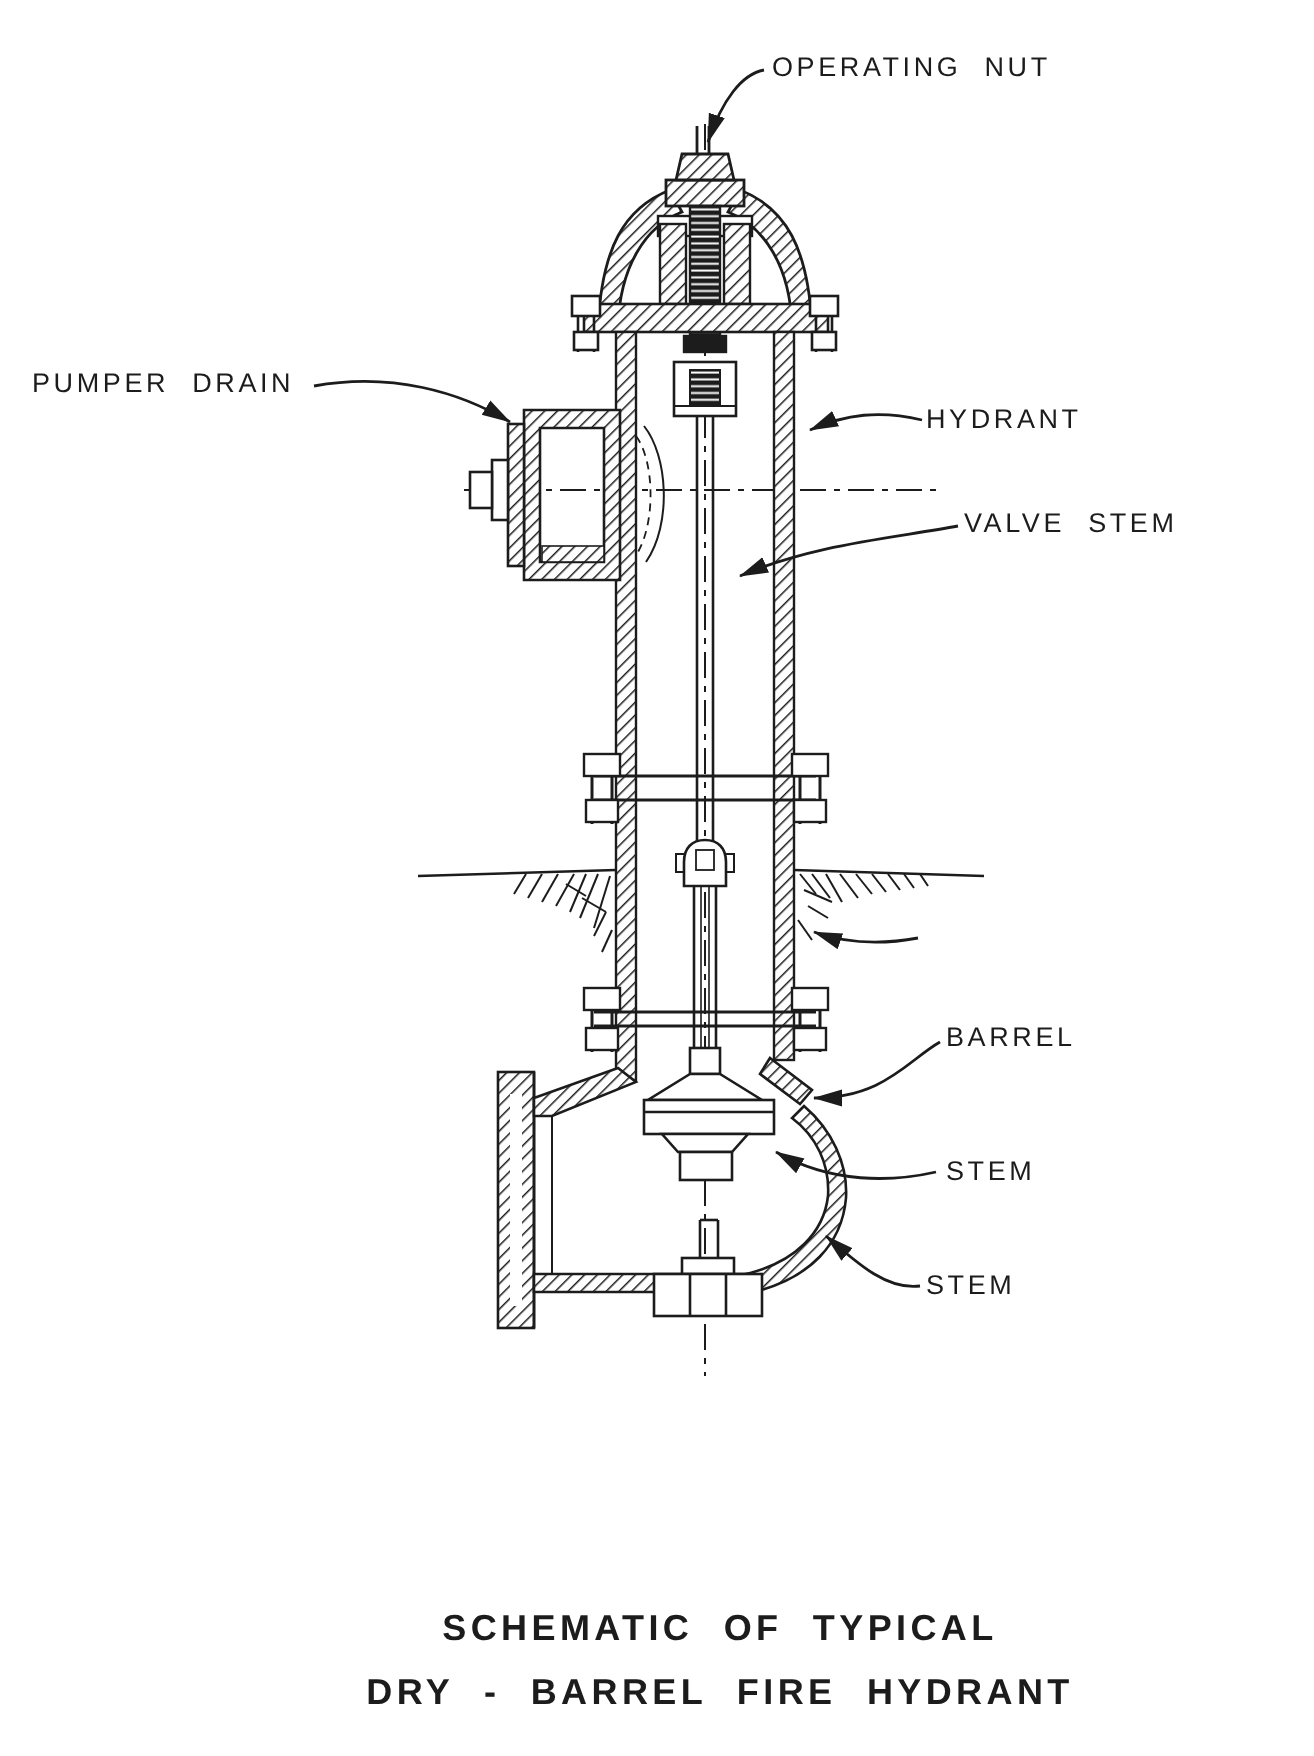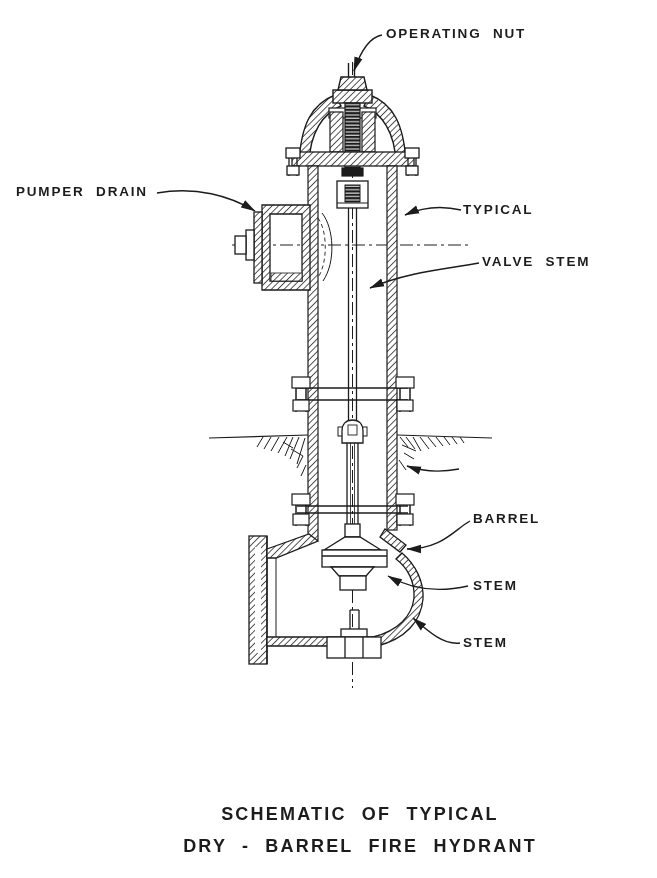--- a/index.html
+++ b/index.html
@@ -6,21 +6,21 @@
   .page{
     position:relative;
     width:657px;height:878px;
     background:#ffffff;
     font-family:"Liberation Sans", sans-serif;
     overflow:hidden;
   }
   .page svg{position:absolute;left:0;top:0;}
   .lbl{
     position:absolute;
-    font-weight:bold;
+    font-weight:normal;
     font-size:13.5px;
     letter-spacing:1.8px;
     word-spacing:6px;
     color:#1c1c1c;
     white-space:nowrap;
   }
   .title{
     position:absolute;
     left:60px;top:804px;width:600px;
     text-align:center;
@@ -221,21 +221,21 @@
       <path d="M479,263 C447,269 407,272 370,288" marker-end="url(#arrow)"></path>
       <path d="M459,469 C443,472 424,472 407,466" marker-end="url(#arrow)"></path>
       <path d="M470,521 C454,530 442,549 407,549" marker-end="url(#arrow)"></path>
       <path d="M468,586 C446,591 416,592 388,576" marker-end="url(#arrow)"></path>
       <path d="M460,643 C444,645 430,633 413,618" marker-end="url(#arrow)"></path>
     </g>
   </svg>
 
   <div class="lbl" style="left:386px;top:26px">OPERATING NUT</div>
   <div class="lbl" style="left:16px;top:184px">PUMPER DRAIN</div>
-  <div class="lbl" style="left:463px;top:202px">TYPICAL</div>
+  <div class="lbl" style="left:463px;top:202px">HYDRANT</div>
   <div class="lbl" style="left:482px;top:254px">VALVE STEM</div>
   <div class="lbl" style="left:473px;top:511px">BARREL</div>
   <div class="lbl" style="left:473px;top:578px">STEM</div>
   <div class="lbl" style="left:463px;top:635px">STEM</div>
 
   <div class="title">
     <div>SCHEMATIC OF TYPICAL</div>
     <div>DRY - BARREL FIRE HYDRANT</div>
   </div>
 

